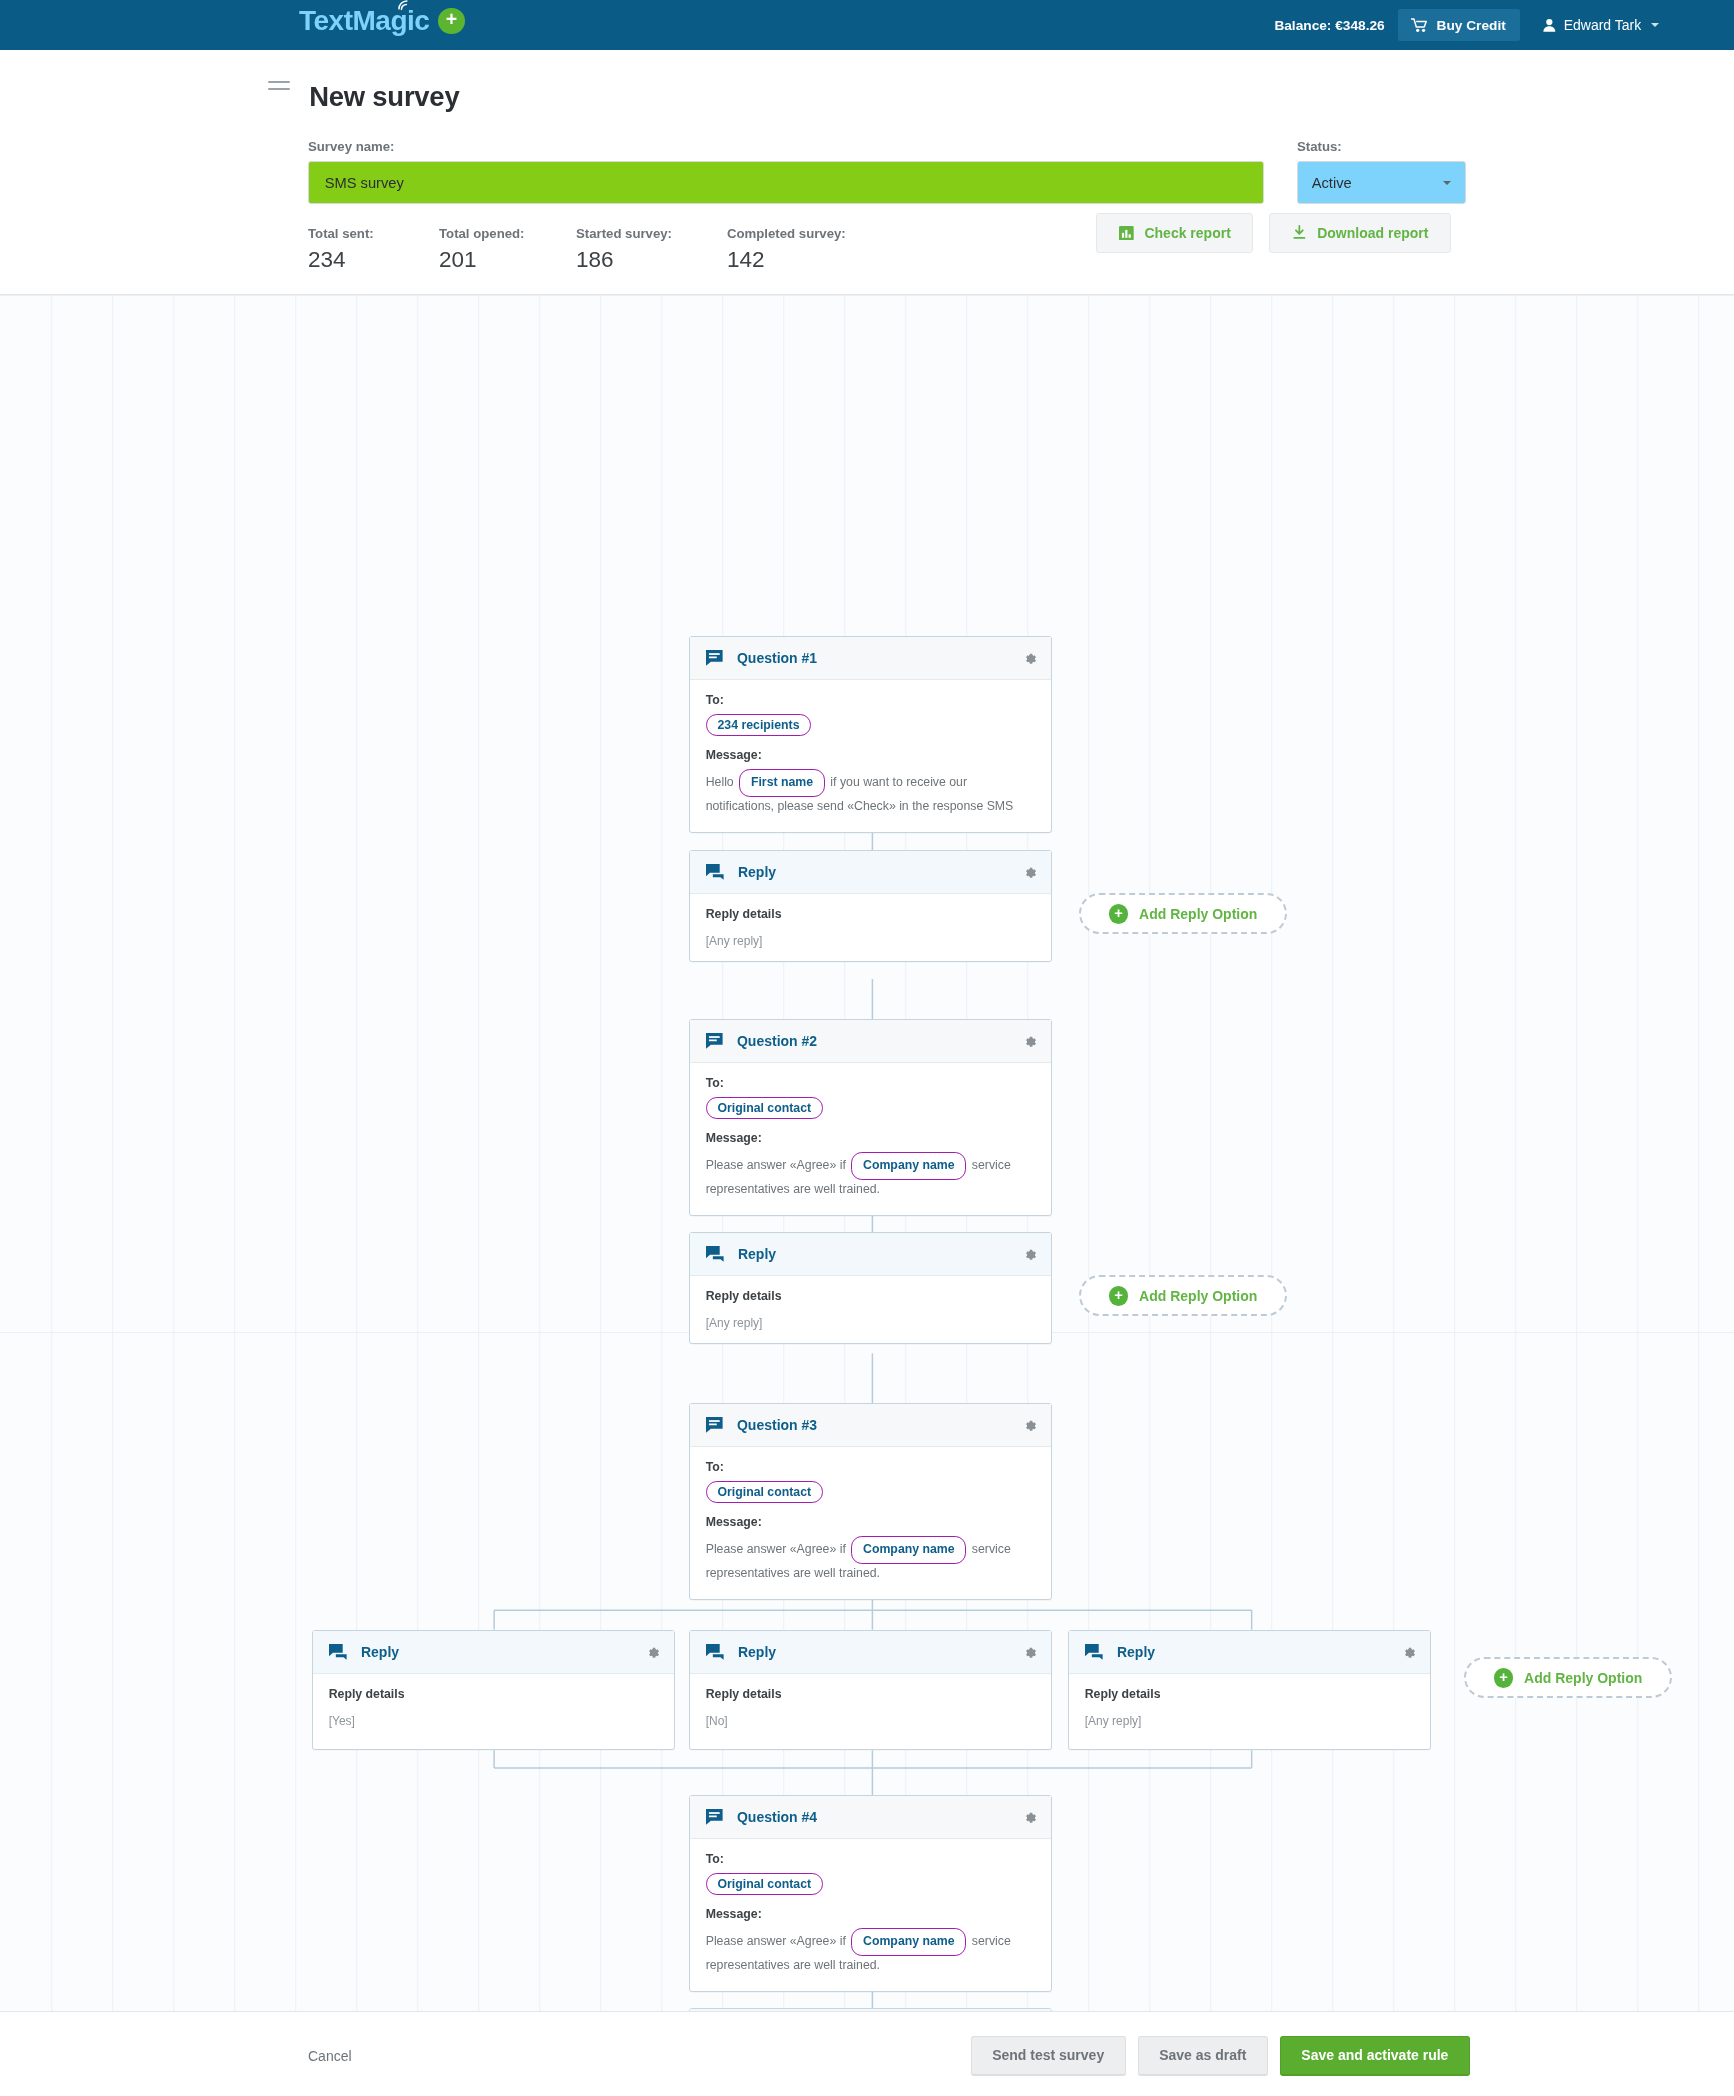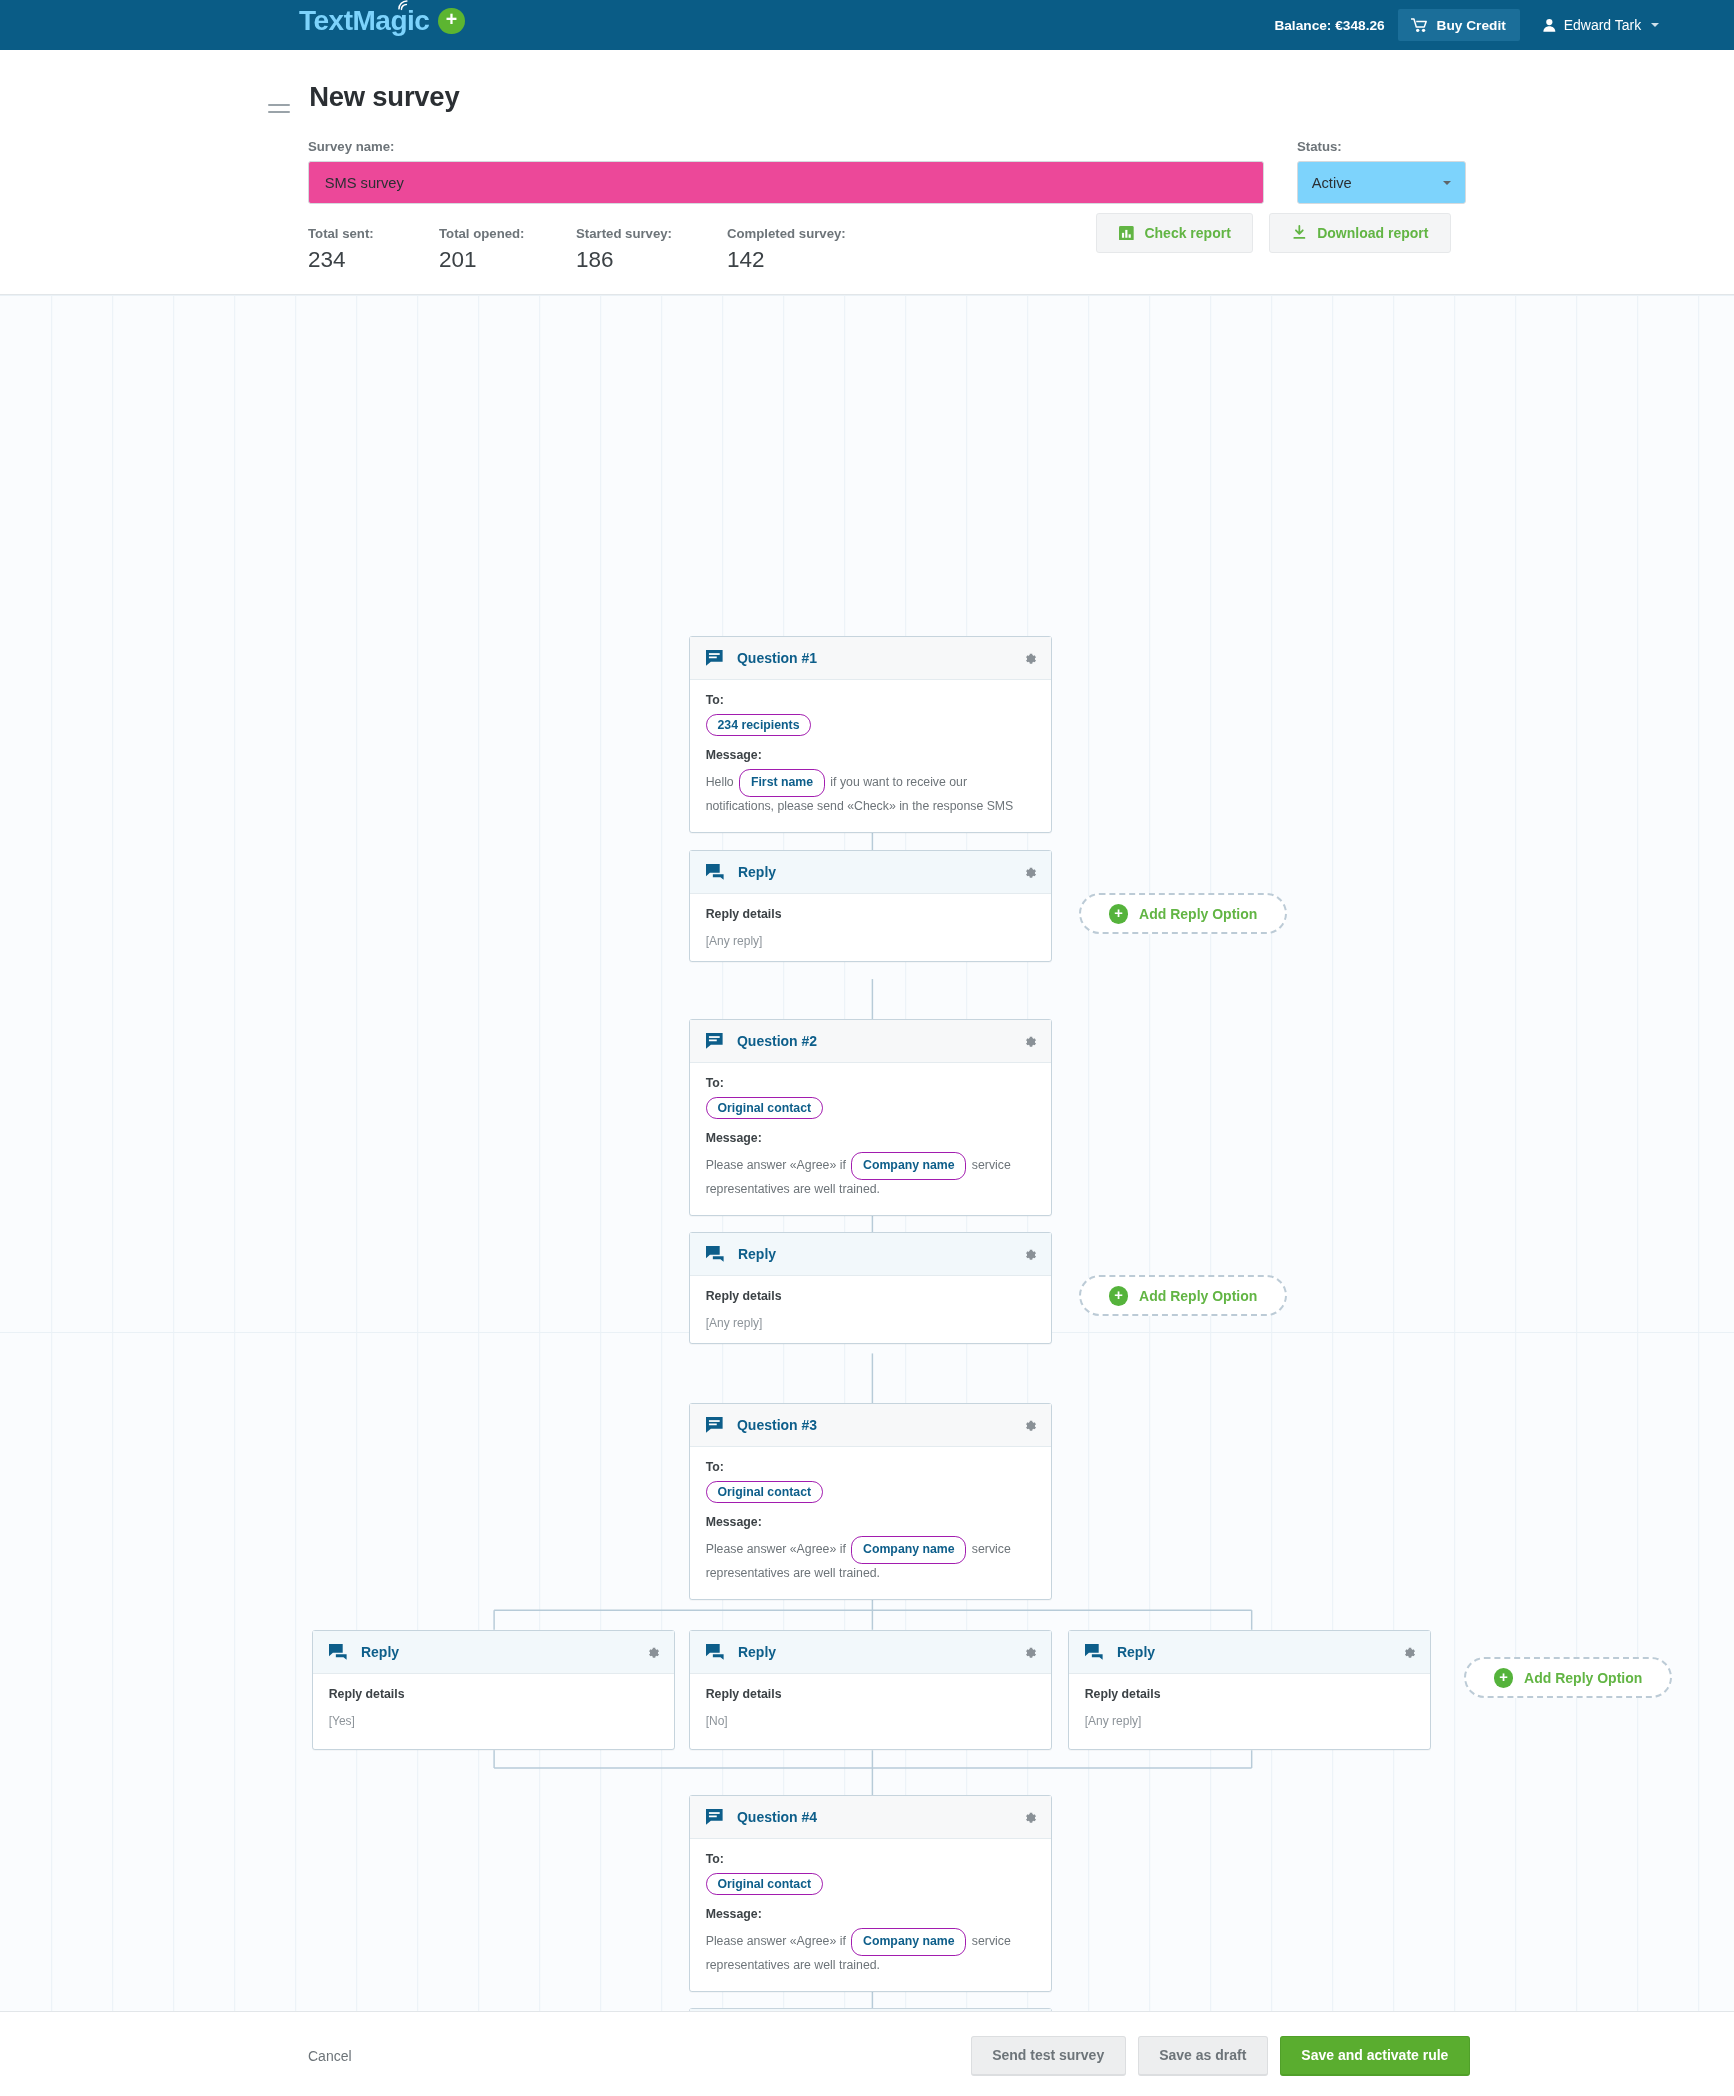--- a/index.html
+++ b/index.html
@@ -97,21 +97,21 @@
 
   
   .header-sec {
     background: #fff;
     padding: 0 0 21.6px 0;
     border-bottom: 1px solid #e2e6e9;
     position: relative;
   }
   .title-row {
     display: flex;
-    align-items: flex-end;
+    align-items: flex-start;
     gap: 19.6px;
     padding: 31px 0 0 268px;
   }
   .hamburger { width: 21.6px; display: flex; flex-direction: column; gap: 4.9px; cursor: pointer; }
   .hamburger span { display: block; height: 2px; background: #9aa3a9; border-radius: 1px; }
   .page-title {
     font-size: 27.4px;
     font-weight: bold;
     color: #2b2f33;
     letter-spacing: -0.2px;
@@ -126,21 +126,21 @@
   }
   .survey-input {
     width: 956px;
     height: 43px;
     border: 1px solid #d5dade;
     border-radius: 2.9px;
     padding: 0 15.7px;
     font-size: 14.7px;
     color: #2b2f33;
     font-family: "Liberation Sans", sans-serif;
-    background: #ec4899;
+    background: #84cc16;
   }
   .status-group { margin-left: 33px; }
   .status-select {
     width: 169px;
     height: 43px;
     border: 1px solid #d5dade;
     border-radius: 2.9px;
     padding: 0 13.7px;
     font-size: 14.7px;
     color: #2b2f33;

